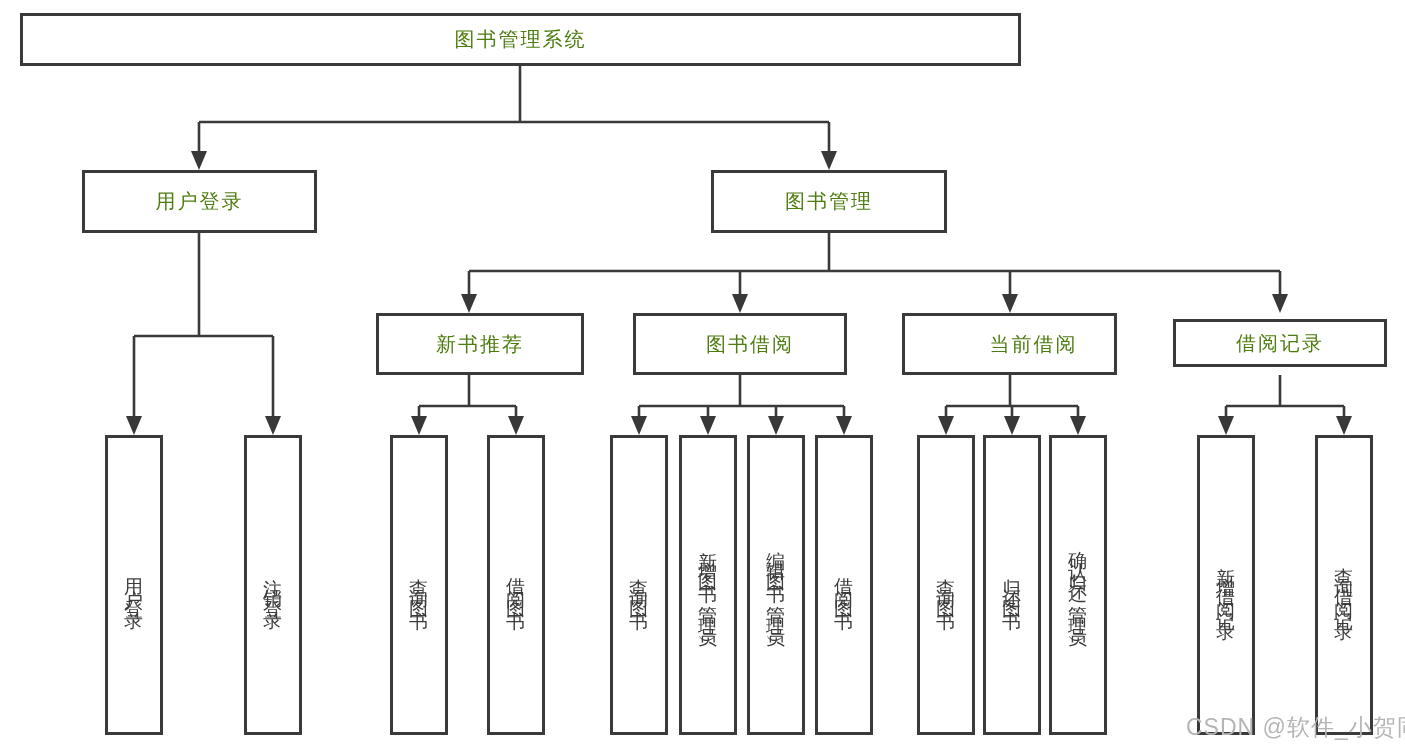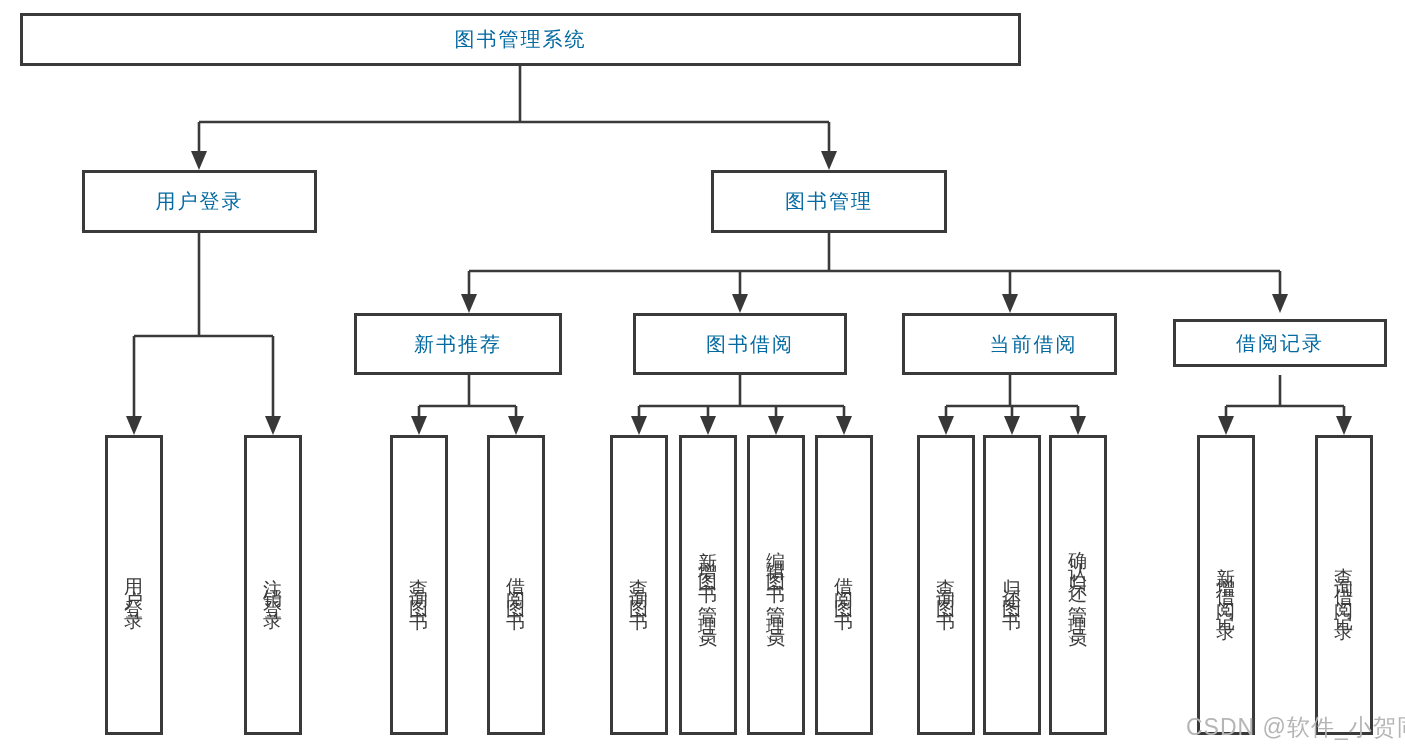--- a/index.html
+++ b/index.html
@@ -22,21 +22,21 @@
     background: #ffffff;
     border: 3px solid #3a3a3a;
     box-sizing: border-box;
     display: flex;
     align-items: center;
     justify-content: center;
   }
   .hbox .label {
     font-size: 20px;
     letter-spacing: 2px;
-    color: #0369a1;
+    color: #4d7c0f;
     white-space: nowrap;
   }
   .vbox .label {
     writing-mode: vertical-rl;
     text-orientation: mixed;
     font-size: 19px;
     letter-spacing: 11px;
     color: #3c3c3c;
     line-height: 1;
   }
@@ -135,21 +135,21 @@
     <span class="label">图书管理系统</span>
   </div>
 
   <div class="box hbox" style="left:82px; top:170px; width:235px; height:63px;">
     <span class="label">用户登录</span>
   </div>
   <div class="box hbox" style="left:711px; top:170px; width:236px; height:63px;">
     <span class="label">图书管理</span>
   </div>
 
-  <div class="box hbox" style="left:354px; top:313px; width:208px; height:62px;">
+  <div class="box hbox" style="left:376px; top:313px; width:208px; height:62px;">
     <span class="label">新书推荐</span>
   </div>
   <div class="box hbox" style="left:633px; top:313px; width:214px; height:62px;padding-left:20px;">
     <span class="label">图书借阅</span>
   </div>
   <div class="box hbox" style="left:902px; top:313px; width:215px; height:62px;padding-left:48px;">
     <span class="label">当前借阅</span>
   </div>
   <div class="box hbox" style="left:1173px; top:319px; width:214px; height:48px;">
     <span class="label">借阅记录</span>

